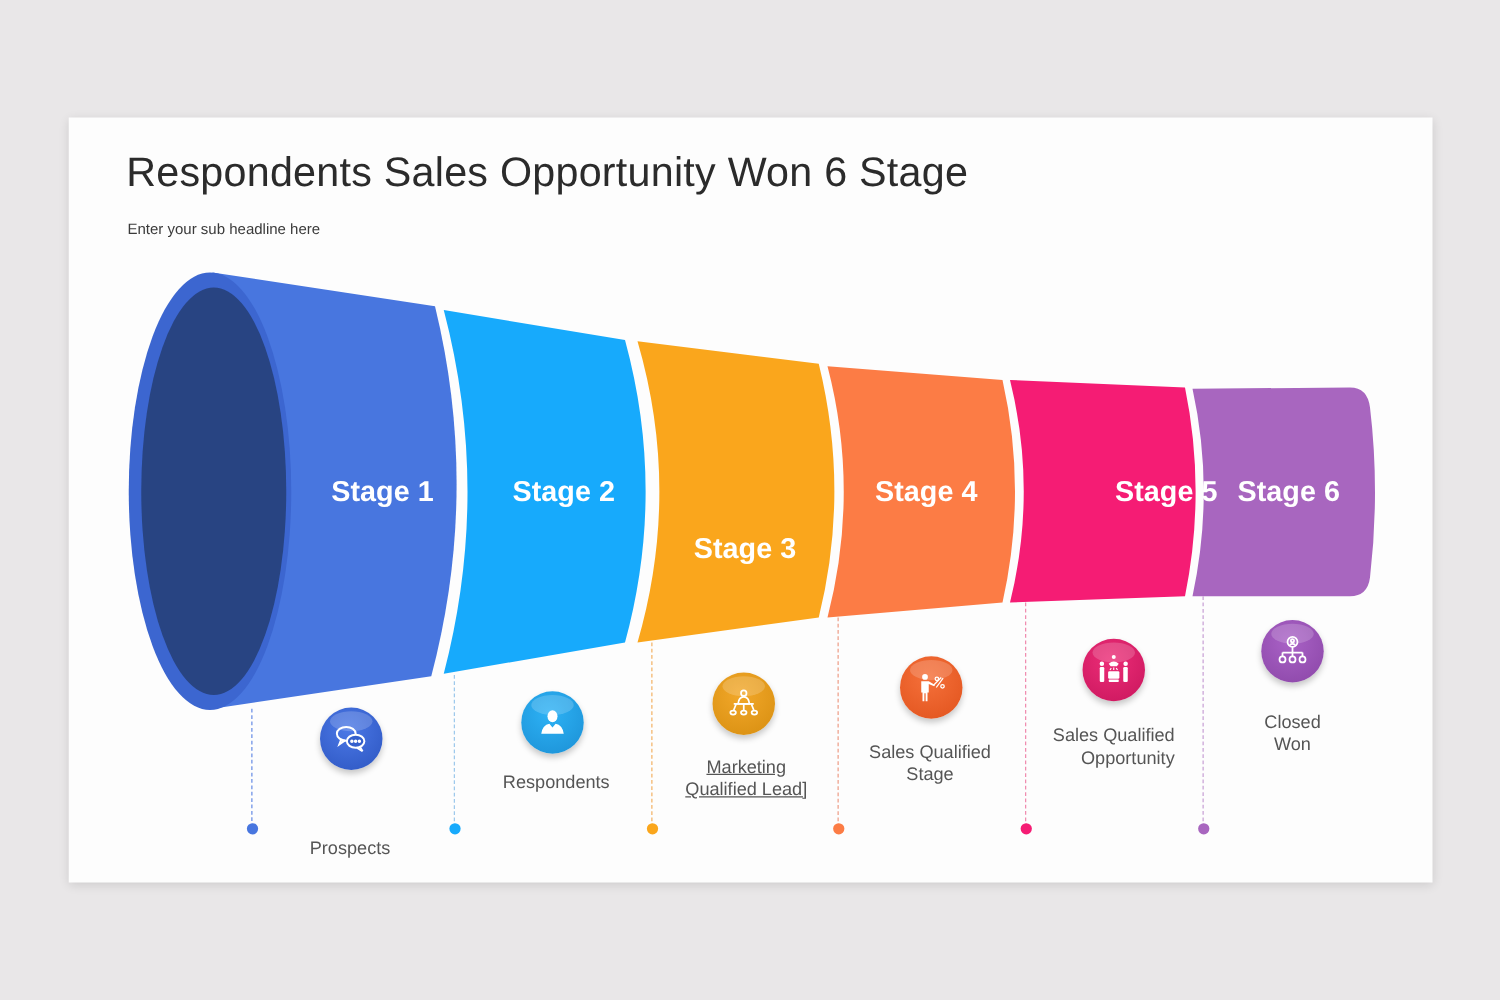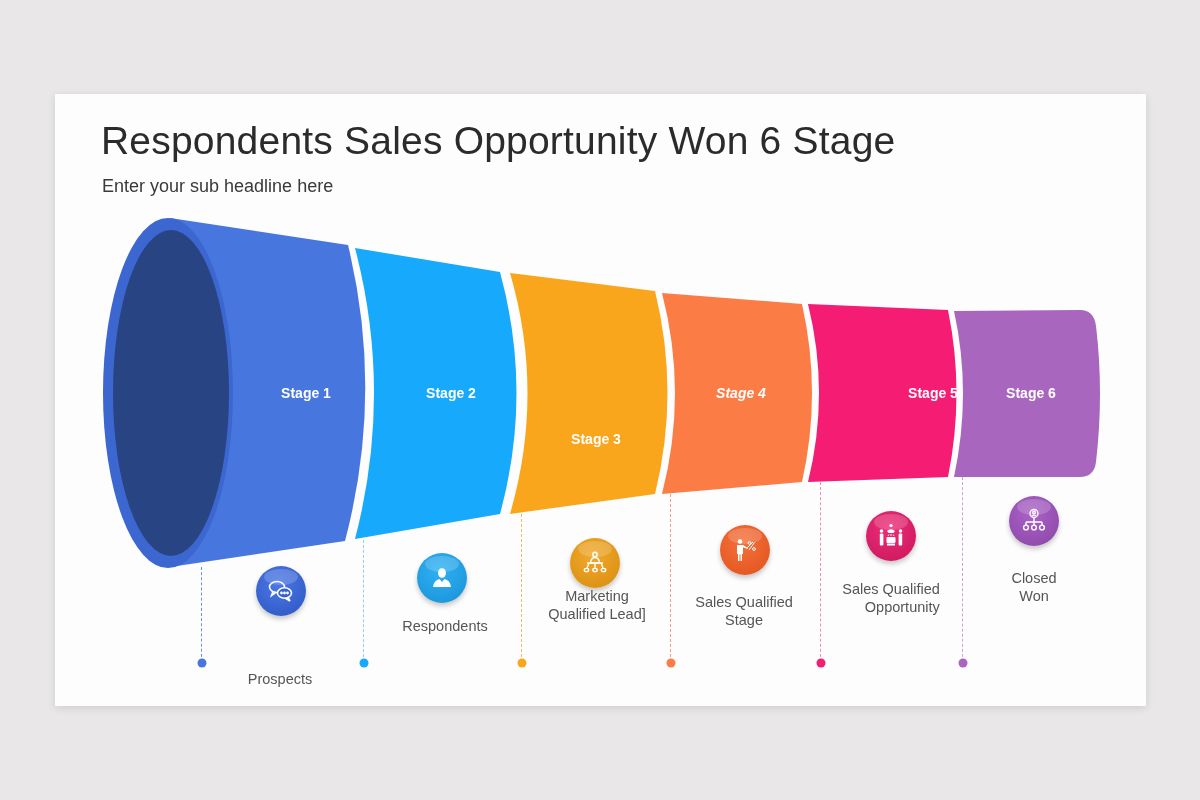--- a/index.html
+++ b/index.html
@@ -13,41 +13,41 @@
   .slide {
     position: absolute;
     left: 55px; top: 94px;
     width: 1091px; height: 612px;
     background: #fdfdfd;
     box-shadow: 0 2px 8px rgba(0,0,0,0.12);
   }
   .title {
     position: absolute;
     left: 101px; top: 119px;
-    font-size: 39px;
+    font-size: 33px;
     color: #2b2b2b;
     white-space: nowrap;
     letter-spacing: 0.2px;
   }
   .subtitle {
     position: absolute;
     left: 102px; top: 176px;
-    font-size: 18px;
+    font-size: 12px;
     color: #3a3a3a;
     white-space: nowrap;
   }
   svg.funnel {
     position: absolute; left: 0; top: 0;
     width: 1200px; height: 800px;
   }
   .stage-label {
     position: absolute;
     color: #ffffff;
     font-weight: bold;
-    font-size: 14px;
+    font-size: 23px;
     transform: translate(-50%, -50%);
     white-space: nowrap;
   }
   .connector {
     position: absolute;
     width: 0;
     border-left: 1.5px dashed;
   }
   .dot {
     position: absolute;
@@ -105,21 +105,21 @@
 
   <path d="M954,311 L1080,310 Q1094,310 1096,326 Q1104,393 1096,462 Q1094,477 1080,477 L954,477 Q972,393 954,311 Z" fill="#a866bf"></path>
 
   <ellipse cx="168" cy="393" rx="65" ry="175" fill="#3c66d0"></ellipse>
   <ellipse cx="171" cy="393" rx="58" ry="163" fill="#284482"></ellipse>
 </svg>
 
 <div class="stage-label" style="left:306px; top:393px;">Stage 1</div>
 <div class="stage-label" style="left:451px; top:393px;">Stage 2</div>
 <div class="stage-label" style="left:596px; top:393px;margin-top:46px;">Stage 3</div>
-<div class="stage-label" style="left:741px; top:393px;font-style:italic;">Stage 4</div>
+<div class="stage-label" style="left:741px; top:393px;">Stage 4</div>
 <div class="stage-label" style="left:886px; top:393px;margin-left:47px;">Stage 5</div>
 <div class="stage-label" style="left:1031px; top:393px;">Stage 6</div>
 
 <div class="connector" style="left:201px; top:567px; height:95px; border-color:#6b8fe6;"></div>
 <div class="connector" style="left:363px; top:540px; height:122px; border-color:#9ec9ec;"></div>
 <div class="connector" style="left:521px; top:514px; height:148px; border-color:#f3b468;"></div>
 <div class="connector" style="left:670px; top:494px; height:168px; border-color:#ee9f89;"></div>
 <div class="connector" style="left:820px; top:482px; height:180px; border-color:#f08db0;"></div>
 <div class="connector" style="left:962px; top:477px; height:185px; border-color:#c9a2d6;"></div>
 
@@ -192,21 +192,21 @@
     <circle cx="22" cy="20.5" r="2.4"></circle>
   </svg>
 </div>
 
 <div class="stage-caption" style="left:280px; top:630px;margin-top:40px;">
   <div>Prospects</div>
 </div>
 <div class="stage-caption" style="left:445px; top:617px;">
   <div>Respondents</div>
 </div>
-<div class="stage-caption" style="left:597px; top:587px;">
+<div class="stage-caption" style="left:597px; top:605px;text-decoration:underline;">
   <div>Marketing</div>
   <div>Qualified Lead]</div>
 </div>
 <div class="stage-caption" style="left:744px; top:593px;">
   <div>Sales Qualified</div>
   <div>Stage</div>
 </div>
 <div class="stage-caption" style="left:891px; top:580px;text-align:right;">
   <div>Sales Qualified</div>
   <div>Opportunity</div>

